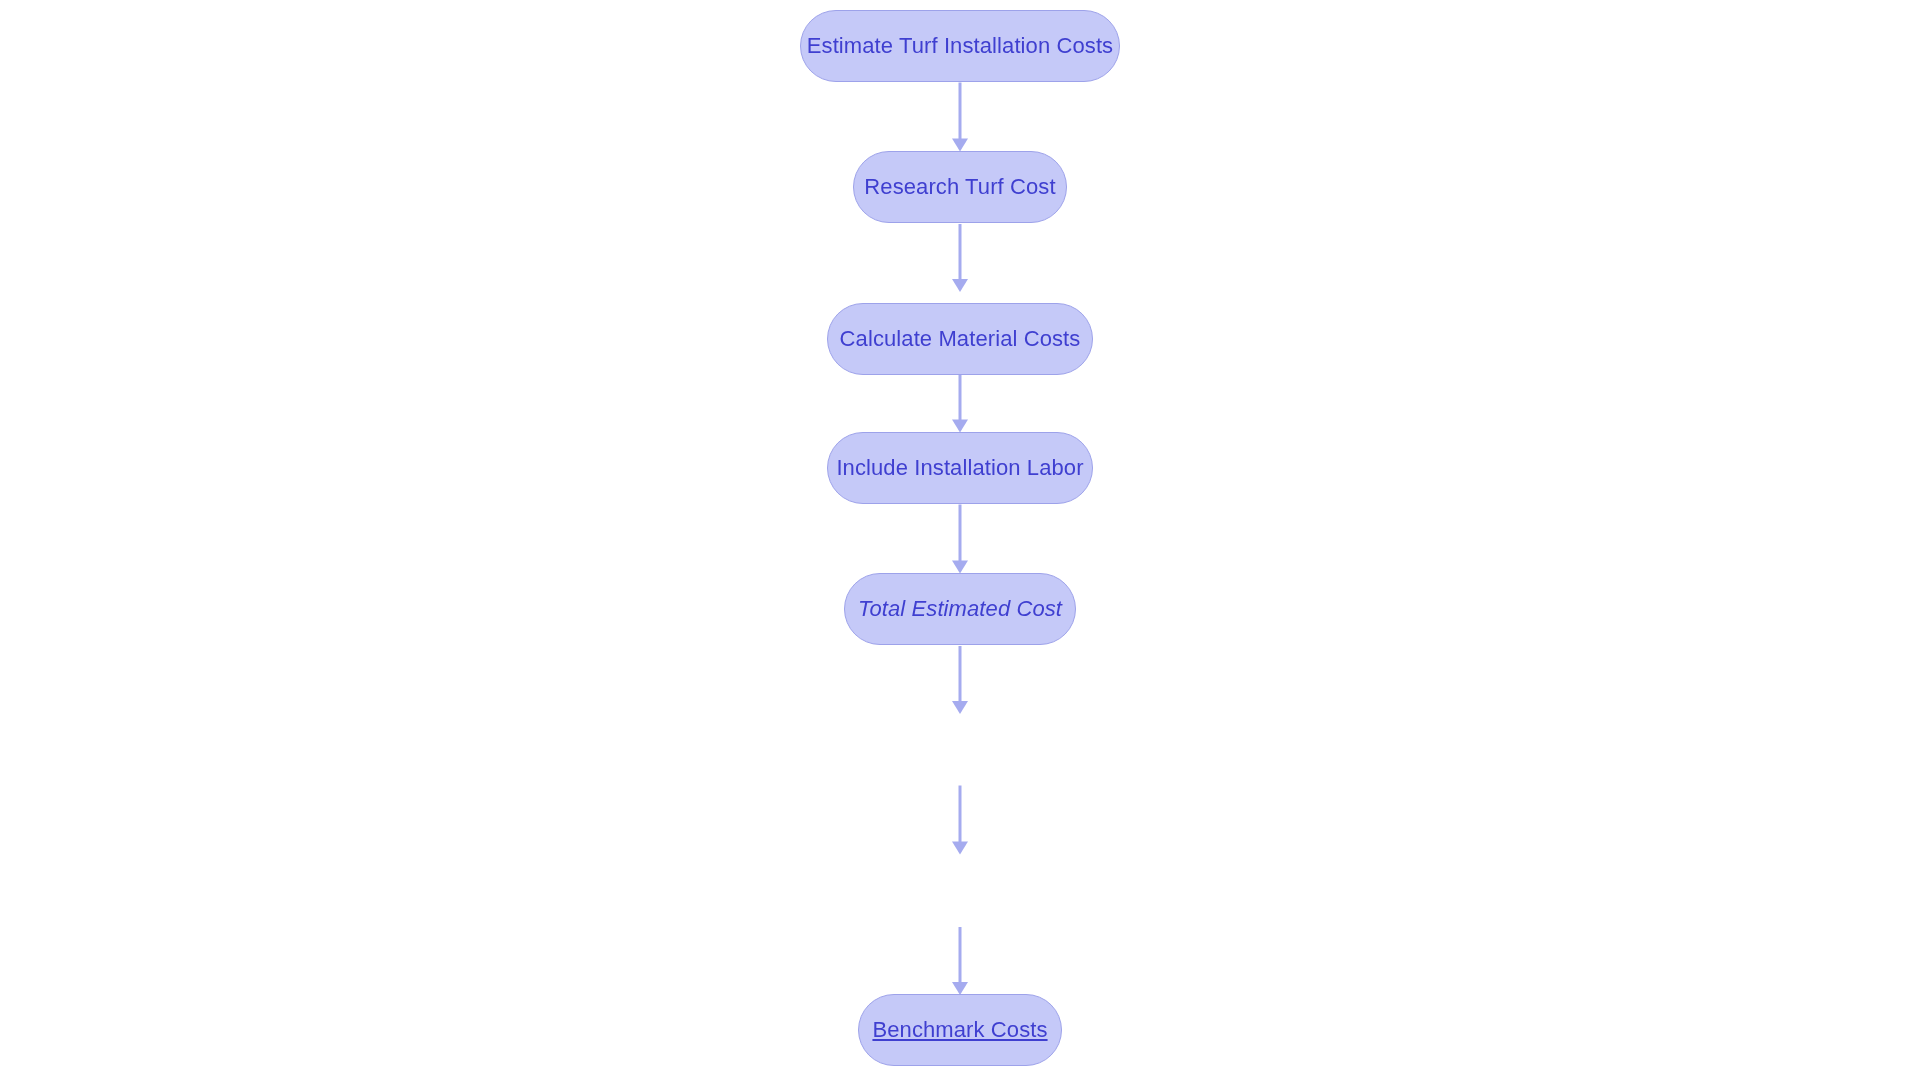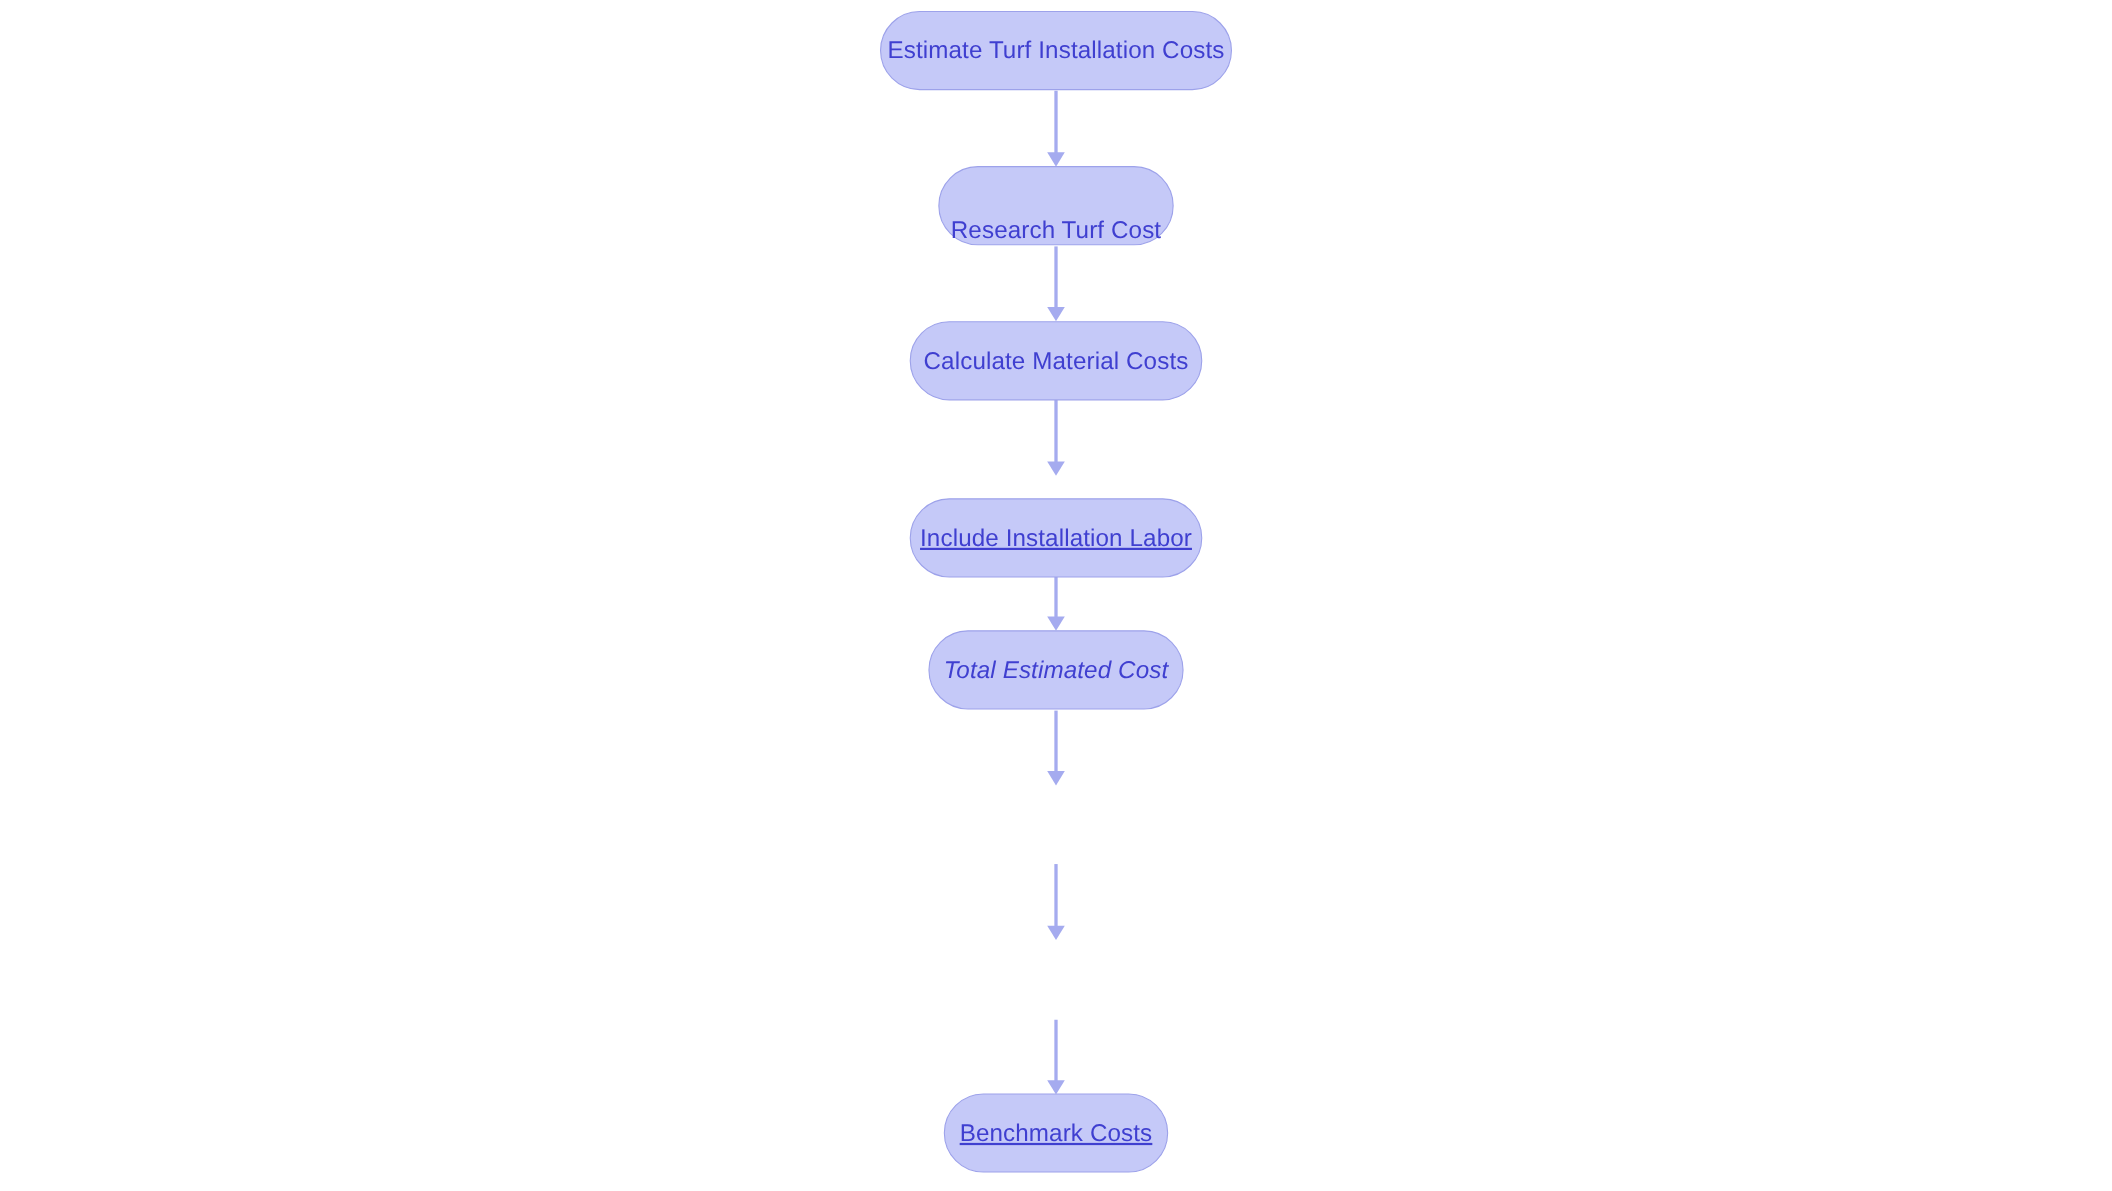--- a/index.html
+++ b/index.html
@@ -113,29 +113,29 @@
       <svg viewBox="0 0 40 68" width="40" height="68" aria-hidden="true">
         <line x1="20" y1="0" x2="20" y2="56" stroke="#a5abef" stroke-width="3"></line>
         <polygon points="12,55 28,55 20,68" fill="#a5abef"></polygon>
       </svg>
     </div>
 
     <div class="node" style="width:320px; left:800px; top:10px;">
       <span>Estimate Turf Installation Costs</span>
     </div>
 
-    <div class="node" style="width:214px; left:853px; top:151px;align-items:flex-end;">
+    <div class="node" style="width:214px; left:853px; top:151px;">
       <span>Research Turf Cost</span>
     </div>
 
-    <div class="node" style="width:266px; left:827px; top:292px;">
+    <div class="node" style="width:266px; left:827px; top:303px;">
       <span>Calculate Material Costs</span>
     </div>
 
-    <div class="node" style="width:266px; left:827px; top:453px;text-decoration:underline;">
+    <div class="node" style="width:266px; left:827px; top:432px;">
       <span>Include Installation Labor</span>
     </div>
 
     <div class="node" style="width:232px; left:844px; top:573px;font-style:italic;">
       <span>Total Estimated Cost</span>
     </div>
 
 
 
     <div class="node" style="width:204px; left:858px; top:994px;text-decoration:underline;">

